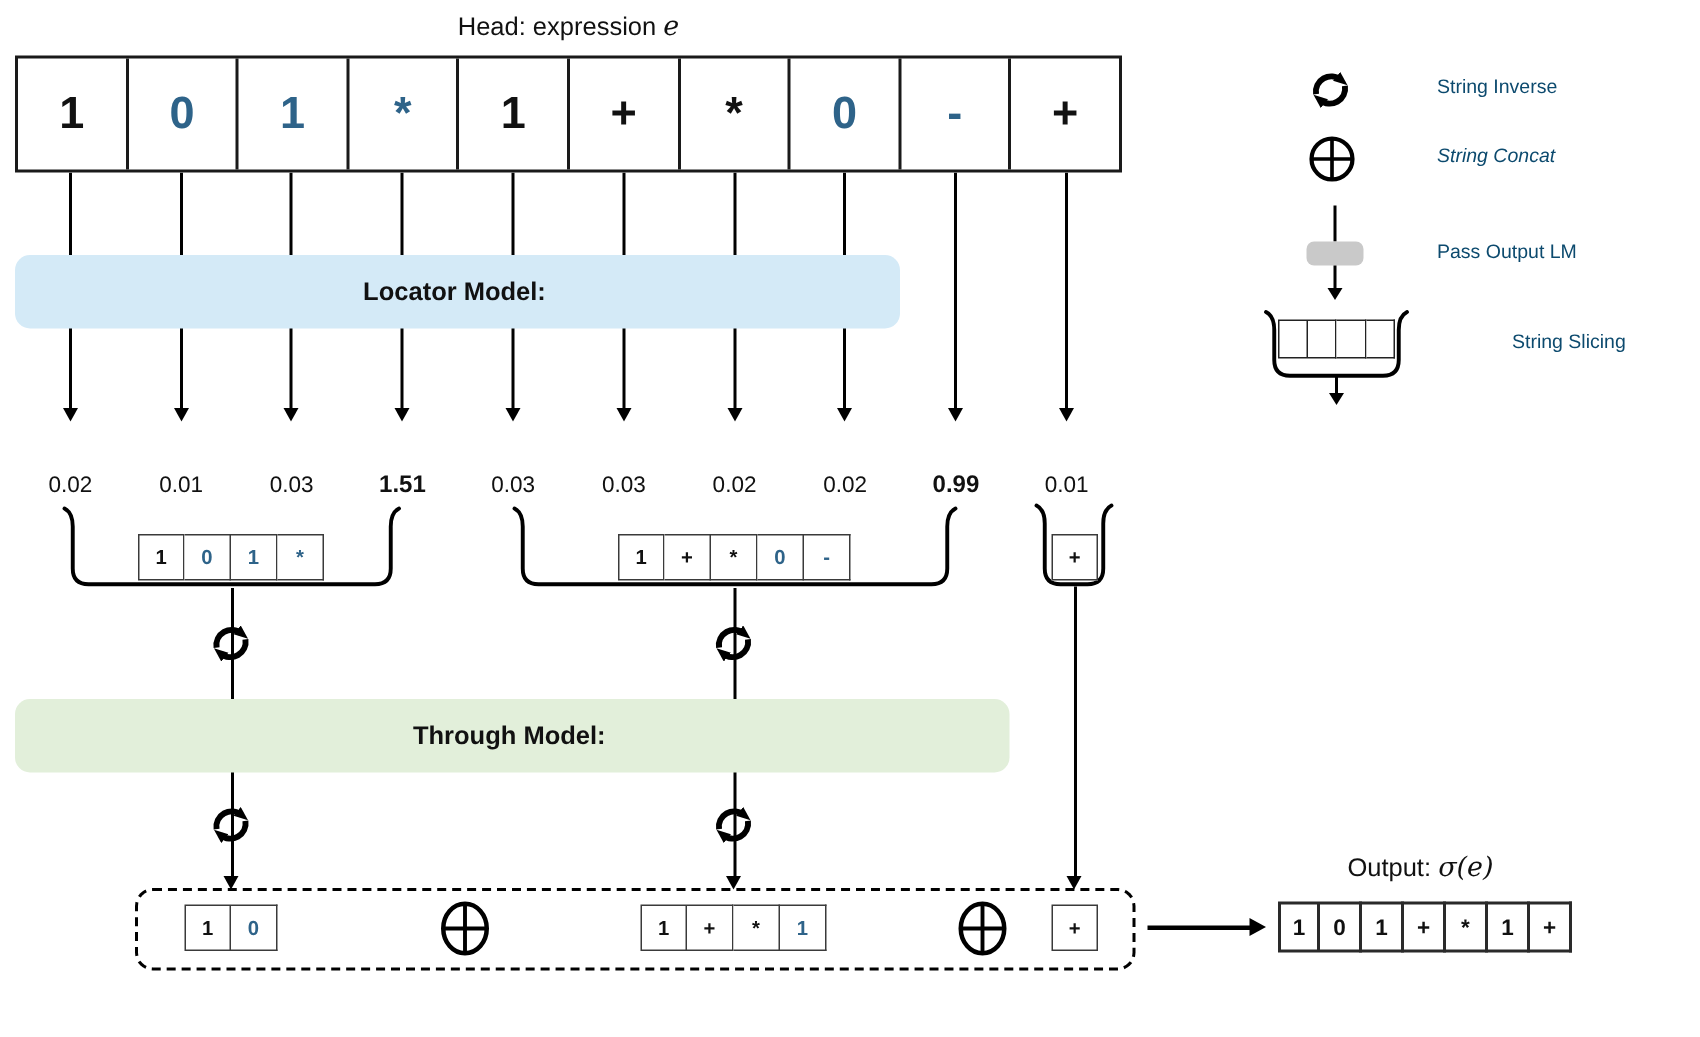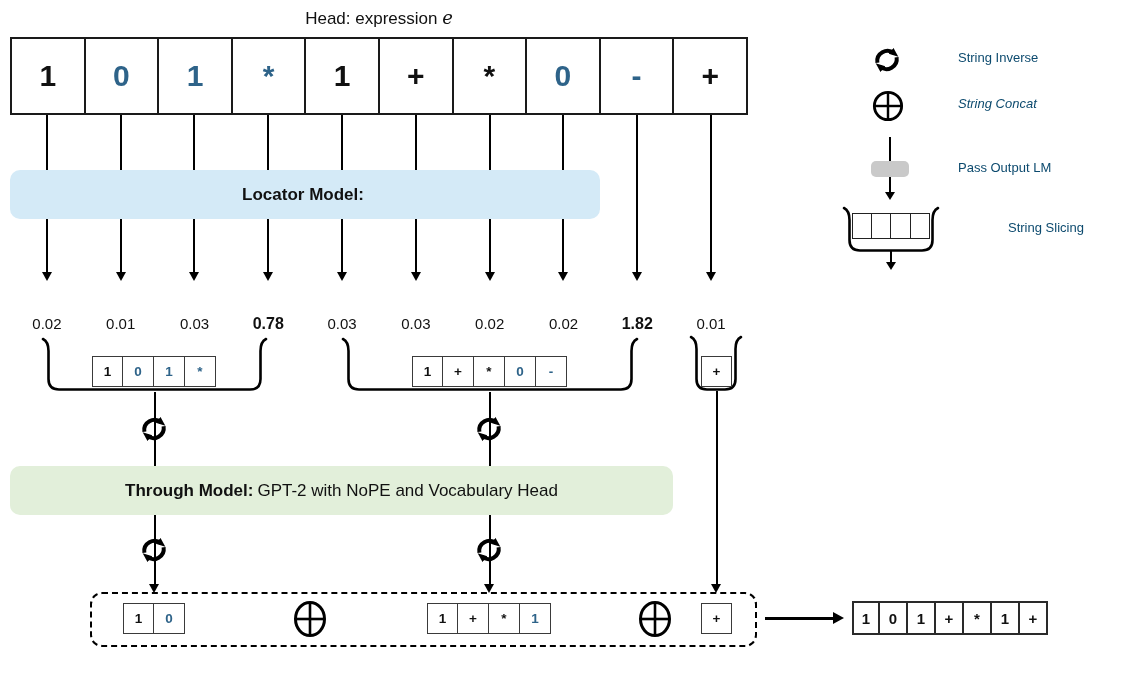--- a/index.html
+++ b/index.html
@@ -166,26 +166,26 @@
     </div>
 
   <div class="abs model-box" id="locator-box">
     <b>Locator Model:</b>
   </div>
 
   <div class="abs" id="prob-row">
       <div class="prob">0.02</div>
       <div class="prob">0.01</div>
       <div class="prob">0.03</div>
-      <div class="prob pbold">0.78</div>
+      <div class="prob pbold">1.51</div>
       <div class="prob">0.03</div>
       <div class="prob">0.03</div>
       <div class="prob">0.02</div>
       <div class="prob">0.02</div>
-      <div class="prob pbold">1.82</div>
+      <div class="prob pbold">0.99</div>
       <div class="prob">0.01</div>
     </div>
 
   <svg class="bracket" style="left:42px;top:337px;" width="225" height="56" viewBox="0 0 225 56">
       <path d="M1 2 C5 4 6.5 8 6.5 14 L6.5 42 Q6.5 52.5 17 52.5 L208 52.5 Q218.5 52.5 218.5 42 L218.5 14 C218.5 8 220 4 224 2" fill="none" stroke="#000" stroke-width="2.6" stroke-linecap="round"></path>
     </svg>
   <svg class="bracket" style="left:342px;top:337px;" width="296" height="56" viewBox="0 0 296 56">
       <path d="M1 2 C5 4 6.5 8 6.5 14 L6.5 42 Q6.5 52.5 17 52.5 L279 52.5 Q289.5 52.5 289.5 42 L289.5 14 C289.5 8 291 4 295 2" fill="none" stroke="#000" stroke-width="2.6" stroke-linecap="round"></path>
     </svg>
   <svg class="bracket" style="left:690px;top:335px;" width="52" height="58" viewBox="0 0 52 58">
@@ -228,21 +228,20 @@
         <path d="M4.3 14.2 A8.2 8.2 0 0 1 17.6 6.6" fill="none" stroke="#000" stroke-width="3.2" marker-end="url(#ah)"></path>
         <path d="M19.7 9.8 A8.2 8.2 0 0 1 6.4 17.4" fill="none" stroke="#000" stroke-width="3.2" marker-end="url(#ah)"></path>
       </svg></div>
   <div class="abs inv-icon" style="left:474px;top:534px;"><svg viewBox="0 0 24 24" width="100%" height="100%" style="overflow:visible">
         <path d="M4.3 14.2 A8.2 8.2 0 0 1 17.6 6.6" fill="none" stroke="#000" stroke-width="3.2" marker-end="url(#ah)"></path>
         <path d="M19.7 9.8 A8.2 8.2 0 0 1 6.4 17.4" fill="none" stroke="#000" stroke-width="3.2" marker-end="url(#ah)"></path>
       </svg></div>
 
   <div class="abs model-box" id="replacer-box">
     <b>Through Model:</b>
-    <span>GPT-2 with NoPE and Vocabulary Head</span>
   </div>
 
   <div class="abs" id="dashed-box"></div>
   <div class="abs cells-row" style="left:123px;top:603px;">
       <div class="cell">1</div>
       <div class="cell blue">0</div>
     </div>
   <svg class="abs concat-icon" style="left:293px;top:600px;" width="34" height="38" viewBox="0 0 34 38">
     <ellipse cx="17" cy="19" rx="14.5" ry="16.5" fill="none" stroke="#000" stroke-width="3"></ellipse>
     <line x1="17" y1="2.5" x2="17" y2="35.5" stroke="#000" stroke-width="2.6"></line>
@@ -259,20 +258,23 @@
     <line x1="17" y1="2.5" x2="17" y2="35.5" stroke="#000" stroke-width="2.6"></line>
     <line x1="2.5" y1="19" x2="31.5" y2="19" stroke="#000" stroke-width="2.6"></line>
   </svg>
   <div class="abs cells-row" style="left:701px;top:603px;">
       <div class="cell">+</div>
     </div>
 
   <div class="abs" id="out-arrow-line"></div>
   <div class="abs" id="out-arrow-head"></div>
 
+  <div class="abs fig-label" style="left:847px;top:568px;width:200px;">
+    <span>Output: </span><span class="math-var">σ(e)</span>
+  </div>
   <div class="abs" id="output-row">
       <div class="cell">1</div>
       <div class="cell">0</div>
       <div class="cell">1</div>
       <div class="cell">+</div>
       <div class="cell">*</div>
       <div class="cell">1</div>
       <div class="cell">+</div>
     </div>
 

